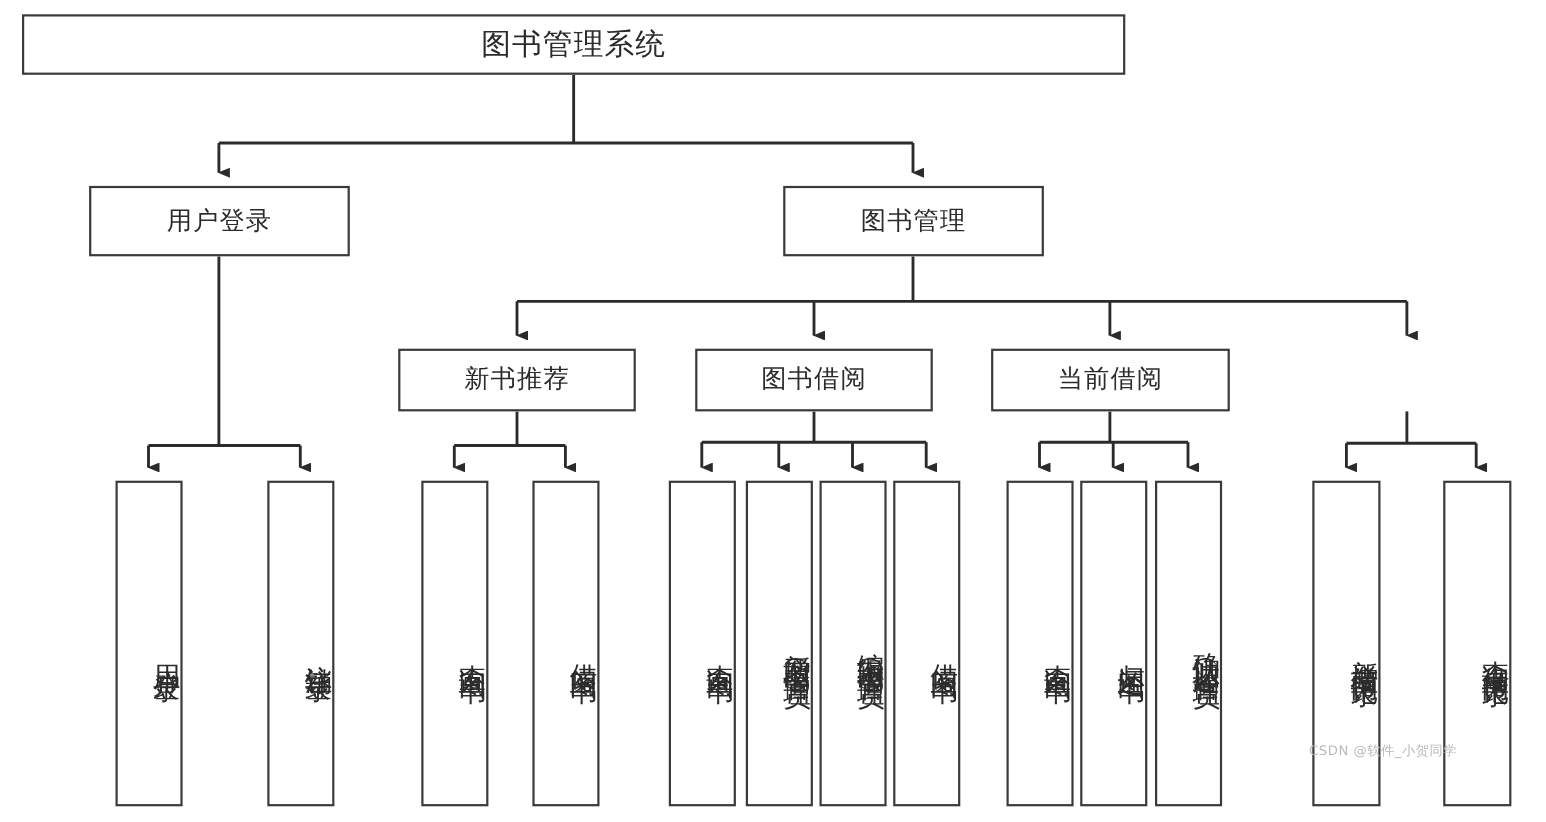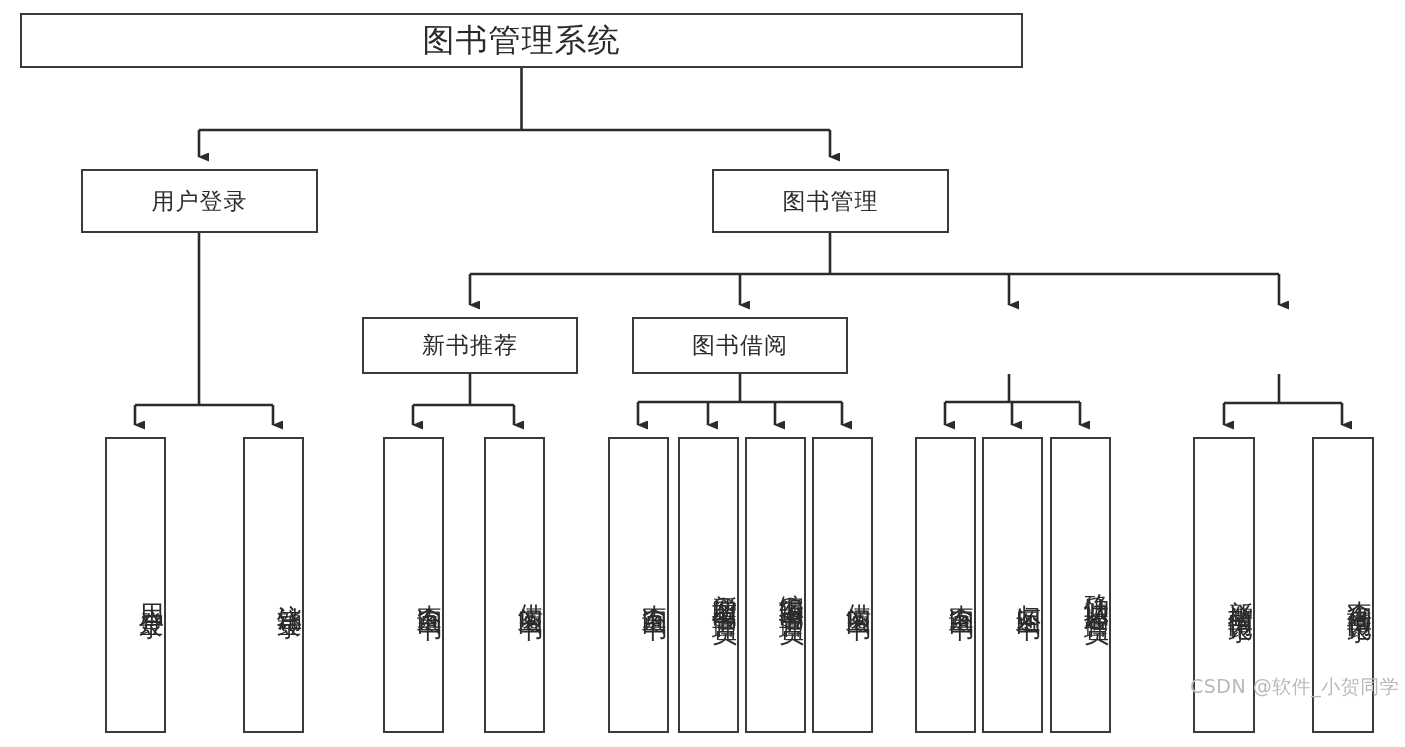--- a/index.html
+++ b/index.html
@@ -35,42 +35,42 @@
     align-items: center;
     justify-content: center;
     color: #2b2b2b;
   }
   .node.horizontal {
     font-size: 23px;
     letter-spacing: 1px;
     line-height: 1.15;
   }
   .node.root {
-    font-size: 32px;
+    font-size: 27px;
   }
   .node.vertical {
     writing-mode: vertical-rl;
     text-orientation: upright;
     font-size: 25px;
     letter-spacing: 4px;
     line-height: 1.05;
     padding-top: 14px;
     align-items: flex-start;
     justify-content: center;
   }
   .node.vertical .label {
     writing-mode: vertical-rl;
     text-orientation: upright;
     white-space: nowrap;
   }
   .watermark {
     position: absolute;
     left: 1190px;
     top: 674px;
-    font-size: 19px;
+    font-size: 12px;
     color: #b9b9b9;
     white-space: nowrap;
     letter-spacing: 0.5px;
   }
 </style>
 </head>
 <body>
 
 <div id="diagram-root">
 
@@ -136,20 +136,23 @@
   <div class="node horizontal" style="left:712px; top:169px; width:237px; height:64px;align-items:center;">
     <span class="label">图书管理</span>
   </div>
 
   <div class="node horizontal" style="left:362px; top:317px; width:216px; height:57px;">
     <span class="label">新书推荐</span>
   </div>
   <div class="node horizontal" style="left:632px; top:317px; width:216px; height:57px;">
     <span class="label">图书借阅</span>
   </div>
+  <div class="node horizontal" style="left:901px; top:317px; width:217px; height:57px;">
+    <span class="label">当前借阅</span>
+  </div>
 
   <div class="node vertical" style="left:105px; top:437px; width:61px; height:296px;">
     <span class="label">用户登录</span>
   </div>
   <div class="node vertical" style="left:243px; top:437px; width:61px; height:296px;">
     <span class="label">注销登录</span>
   </div>
 
   <div class="node vertical" style="left:383px; top:437px; width:61px; height:296px;">
     <span class="label">查询图书</span>

